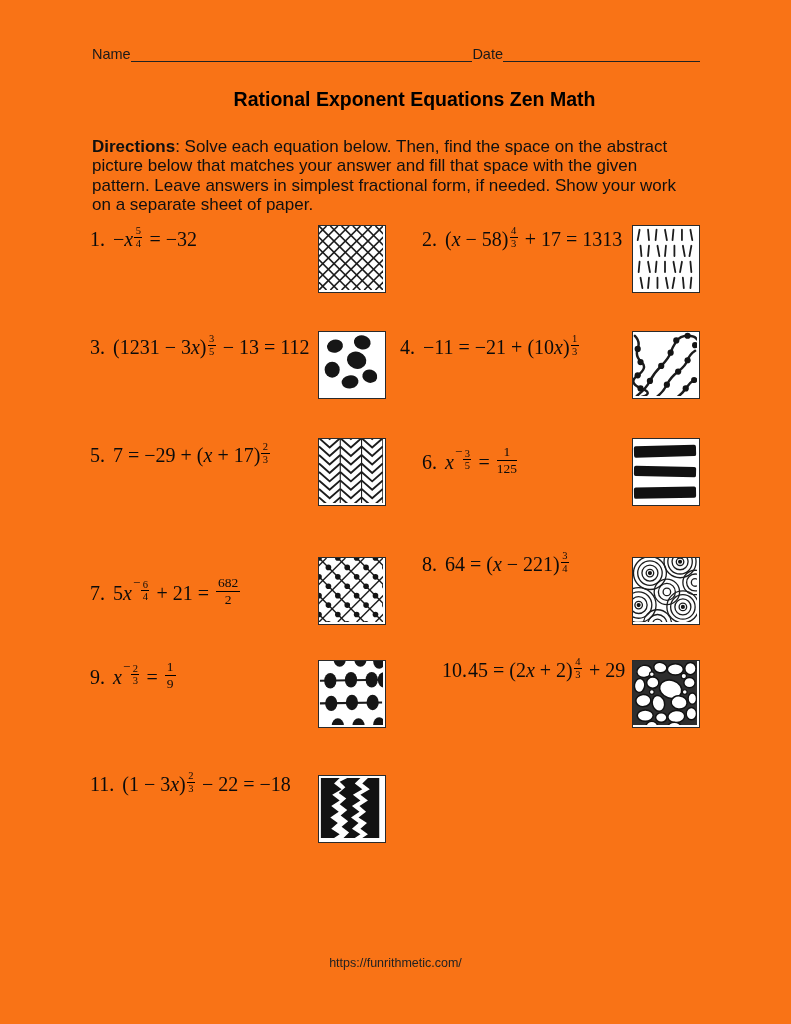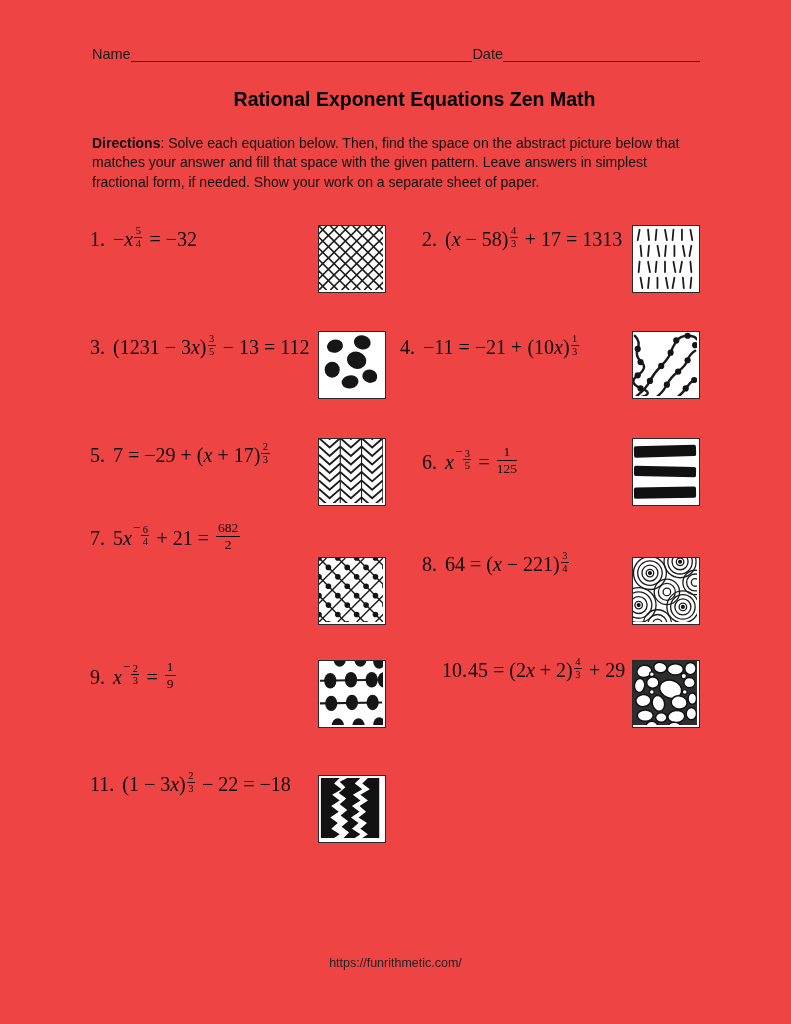--- a/index.html
+++ b/index.html
@@ -1,32 +1,32 @@
 <!DOCTYPE html>
 <html><head>
 <meta charset="utf-8">
 <style>
   html,body{margin:0;padding:0;background:#ffffff;}
-  .page{position:relative;width:791px;height:1024px;background:#ef4444;margin:0 auto;
+  .page{position:relative;width:791px;height:1024px;background:#f97316;margin:0 auto;
         font-family:"Liberation Sans",sans-serif;color:#111;overflow:hidden;}
 
   
   .nameline{position:absolute;left:92px;right:91px;top:44px;display:flex;align-items:flex-end;
             font-size:14.5px;color:#1a1a1a;}
   .fill-line{border-bottom:1.4px solid #222;height:17px;}
   .fl-name{flex:340;}
   .fl-date{flex:196;}
 
   
   .title{position:absolute;top:88px;left:0;width:100%;text-align:center;
          font-size:19.5px;font-weight:bold;color:#000;margin-left:19px;}
 
   
   .directions{position:absolute;left:92px;top:120px;width:601px;
-              font-size:14px;line-height:19.4px;color:#101010;}
+              font-size:17px;line-height:19.4px;color:#101010;}
   .directions b{font-weight:bold;}
 
   
   .prob{position:absolute;font-family:"Liberation Serif",serif;font-size:20px;
         color:#0b0b0b;white-space:nowrap;}
   .num{display:inline-block;margin-right:8px;}
   .var{font-style:italic;}
   .supfrac{display:inline-block;position:relative;top:-12px;margin:0 2px 0 1px;}
   .sf{display:inline-flex;flex-direction:column;align-items:center;
       font-size:10.5px;line-height:1.1;font-style:normal;}
@@ -230,21 +230,21 @@
             </span></span><span> = </span><span class="bigfrac"><span class="fn">1</span><span class="fd">125</span></span></span></div>
       <div class="swatch" title="three thick horizontal stripes" style="left: 632px; top: 438px;">
         <svg width="64" height="64" viewBox="0 0 68 68">
           <g fill="#111">
   <rect x="1" y="7" width="66" height="12" rx="2" transform="rotate(-1.5 34 13)"></rect>
   <rect x="1" y="29" width="66" height="11" rx="2" transform="rotate(1.2 34 35)"></rect>
   <rect x="1" y="51" width="66" height="12" rx="2" transform="rotate(-1 34 57)"></rect>
           </g>
         </svg>
       </div>
-      <div class="prob" style="left: 90px; top: 520px;"><span class="num">7.</span><span><span>5</span><span class="var">x</span><span class="supfrac"><span class="sneg">−</span><span class="sf">
+      <div class="prob" style="left: 90px; top: 575px;"><span class="num">7.</span><span><span>5</span><span class="var">x</span><span class="supfrac"><span class="sneg">−</span><span class="sf">
               <span class="fn">6</span>
               <span class="fd">4</span>
             </span></span><span> + 21 = </span><span class="bigfrac"><span class="fn">682</span><span class="fd">2</span></span></span></div>
       <div class="swatch" title="diamond net with dots at nodes" style="left: 318px; top: 557px;">
         <svg width="64" height="64" viewBox="0 0 68 68">
           <g stroke="#1c1c1c" stroke-width="1.5" fill="none">
             <path d="M-80 0L-12 68"></path>
             <path d="M-80 68L-12 0"></path>
             <path d="M-60 0L8 68"></path>
             <path d="M-60 68L8 0"></path>

